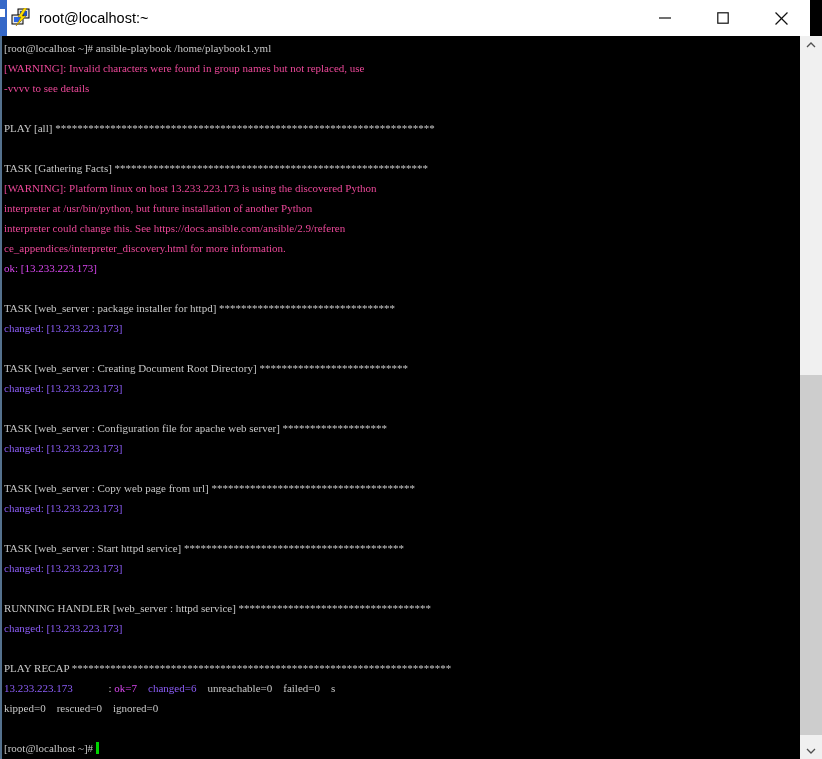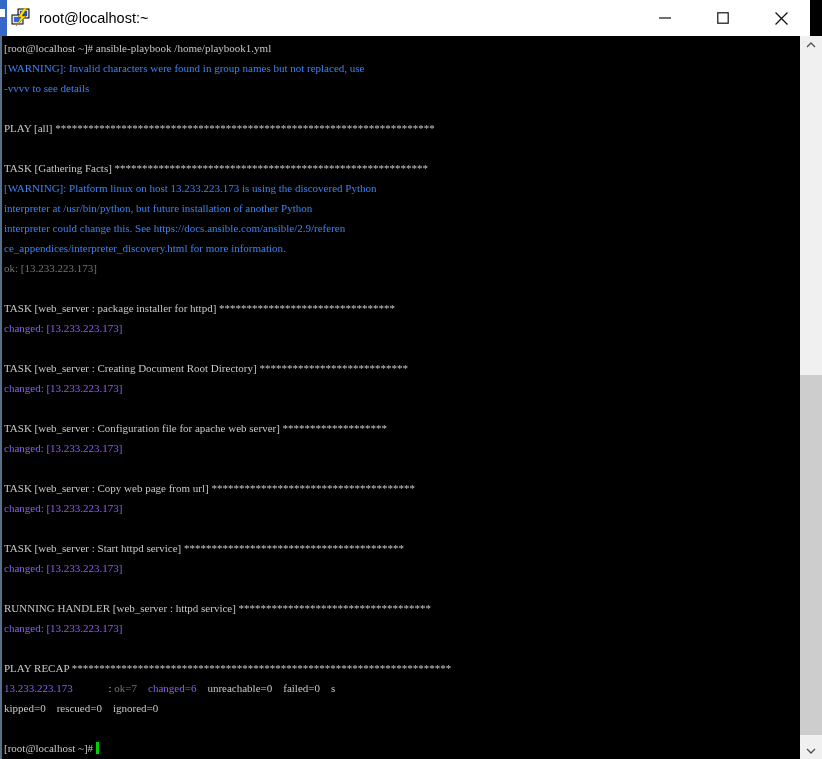--- a/index.html
+++ b/index.html
@@ -24,21 +24,21 @@
             white-space:pre;overflow:hidden;padding:2px 0 0 2px;box-sizing:border-box;}
   .line{height:20px;}
 
   
   .scrollbar{position:absolute;top:36px;right:0;width:22px;bottom:0;background:#f0f0f0;}
   .sb-btn{position:absolute;left:0;width:22px;height:17px;display:flex;align-items:center;justify-content:center;}
   .sb-btn-up{top:0;}
   .sb-btn-down{bottom:0;}
   .sb-thumb{position:absolute;left:0;top:339px;width:22px;height:360px;background:#cdcdcd;}
 </style>
-<style>.c-default{color:#c7c7c7}.c-magenta{color:#3b82f6}.c-green{color:#737373}.c-yellow{color:#8b5cf6}.c-cursor{background:#00d400;color:#00d400}.titlebar{background:#ffffff;color:#000000}.terminal{background:#000000}.scrollbar{background:#f0f0f0}.sb-thumb{background:#cdcdcd}</style></head>
+<style>.c-default{color:#c7c7c7}.c-magenta{color:#ec4899}.c-green{color:#d946ef}.c-yellow{color:#8b5cf6}.c-cursor{background:#00d400;color:#00d400}.titlebar{background:#ffffff;color:#000000}.terminal{background:#000000}.scrollbar{background:#f0f0f0}.sb-thumb{background:#cdcdcd}</style></head>
 <body>
 
 <div class="window">
 
   <div class="titlebar">
     <svg class="titlebar-icon" viewBox="0 0 20 20">
       <rect x="7" y="1" width="11" height="9" fill="#d9d9d9" stroke="#000" stroke-width="1"></rect>
       <rect x="9" y="3" width="7" height="5" fill="#1d4fbf"></rect>
       <rect x="1" y="7" width="11" height="9" fill="#e8e8e8" stroke="#000" stroke-width="1"></rect>
       <rect x="3" y="9" width="7" height="5" fill="#2a66e8"></rect>

